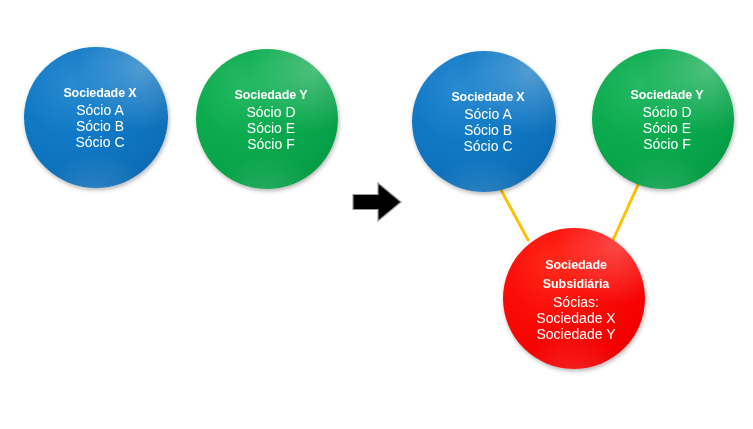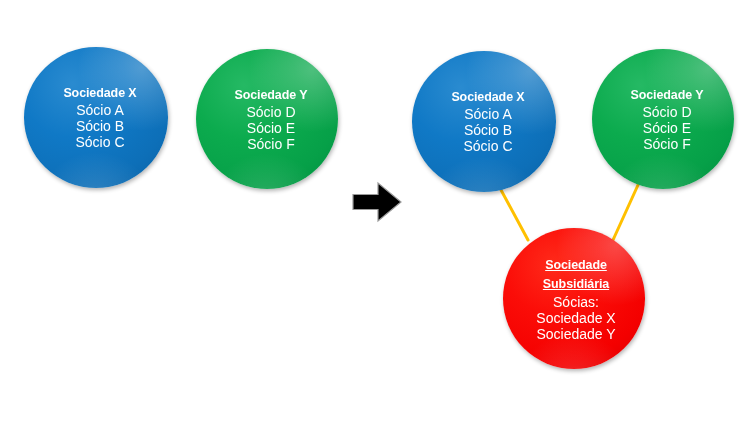--- a/index.html
+++ b/index.html
@@ -74,21 +74,21 @@
   }
 
   
   #node-left-x      { left: 24px;  top: 47px;  width: 144px; height: 141px; }
   #node-left-y      { left: 196px; top: 49px;  width: 142px; height: 140px; }
   #node-right-x     { left: 412px; top: 51px;  width: 144px; height: 141px; }
   #node-right-y     { left: 592px; top: 49px;  width: 142px; height: 140px; }
   #node-subsidiary  { left: 503px; top: 228px; width: 142px; height: 141px; }
 
   #node-subsidiary .node-inner { transform: translateX(2px); }
-  #node-subsidiary .node-title { line-height: 19px; text-decoration: underline; }
+  #node-subsidiary .node-title { line-height: 19px; }
 
   
   #connectors {
     position: absolute;
     left: 0;
     top: 0;
     width: 753px;
     height: 429px;
     pointer-events: none;
   }

